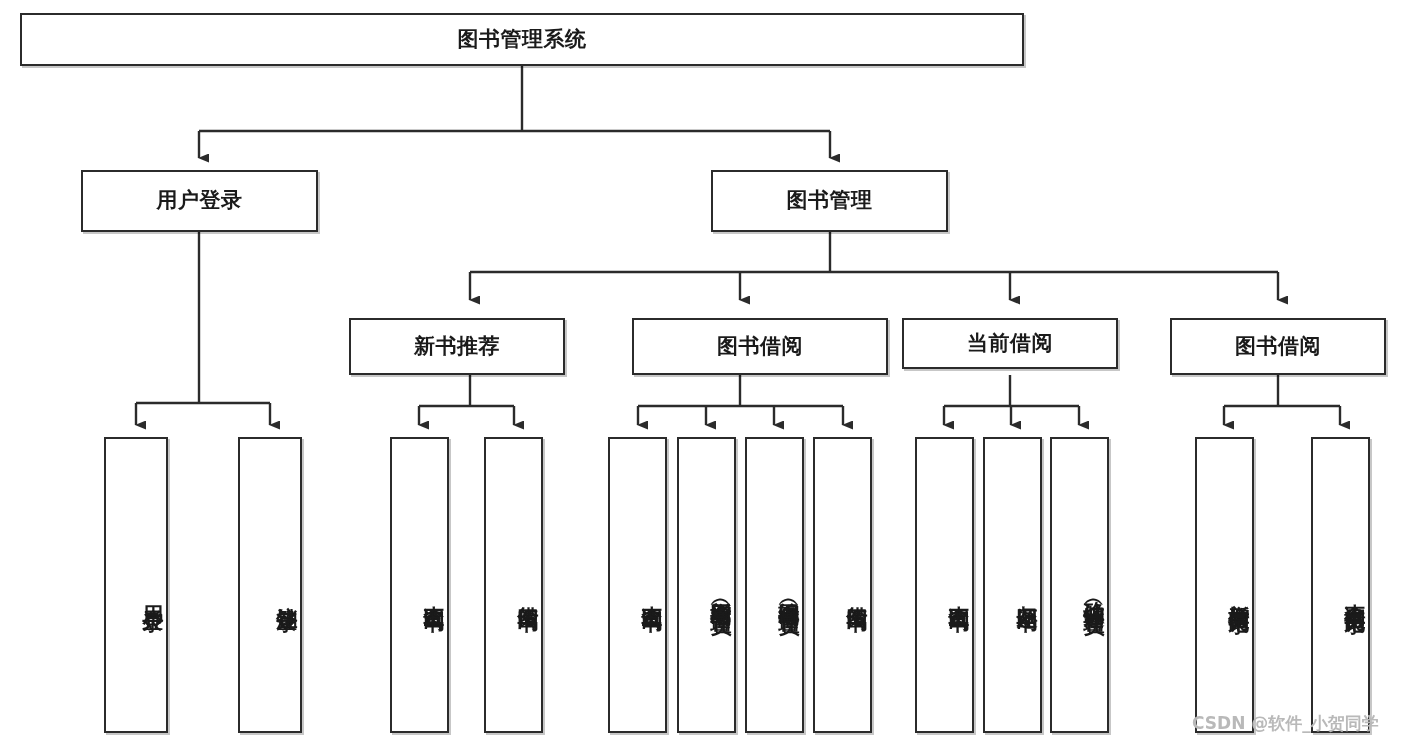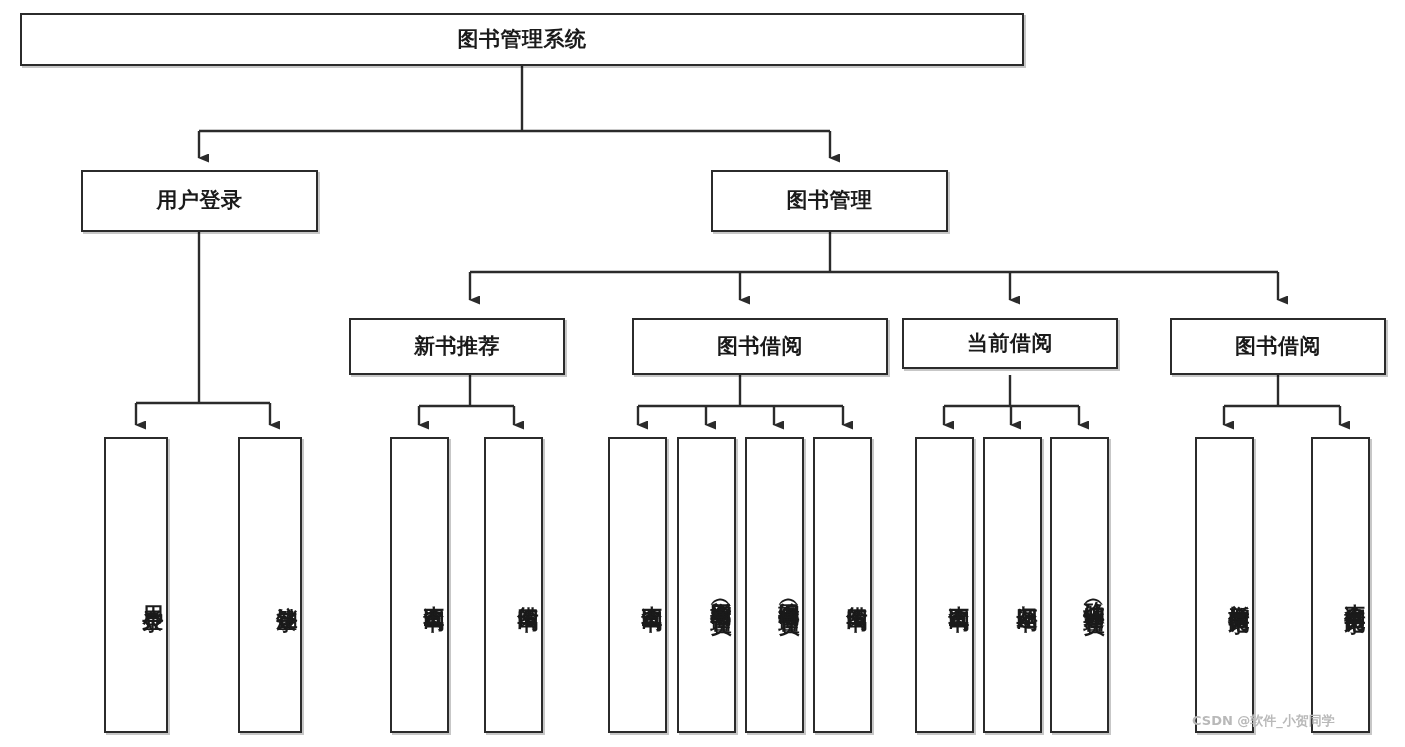--- a/index.html
+++ b/index.html
@@ -51,21 +51,21 @@
   }
   .node.vert .label {
     writing-mode: vertical-rl;
     text-orientation: upright;
     white-space: nowrap;
   }
   .watermark {
     position: absolute;
     left: 1192px;
     top: 712px;
-    font-size: 13px;
+    font-size: 17px;
     color: #b9b9b9;
     white-space: nowrap;
     font-family: "DejaVu Sans", "Liberation Sans", sans-serif;
   }
 </style>
 </head>
 <body>
 
 <div id="canvas">
 

